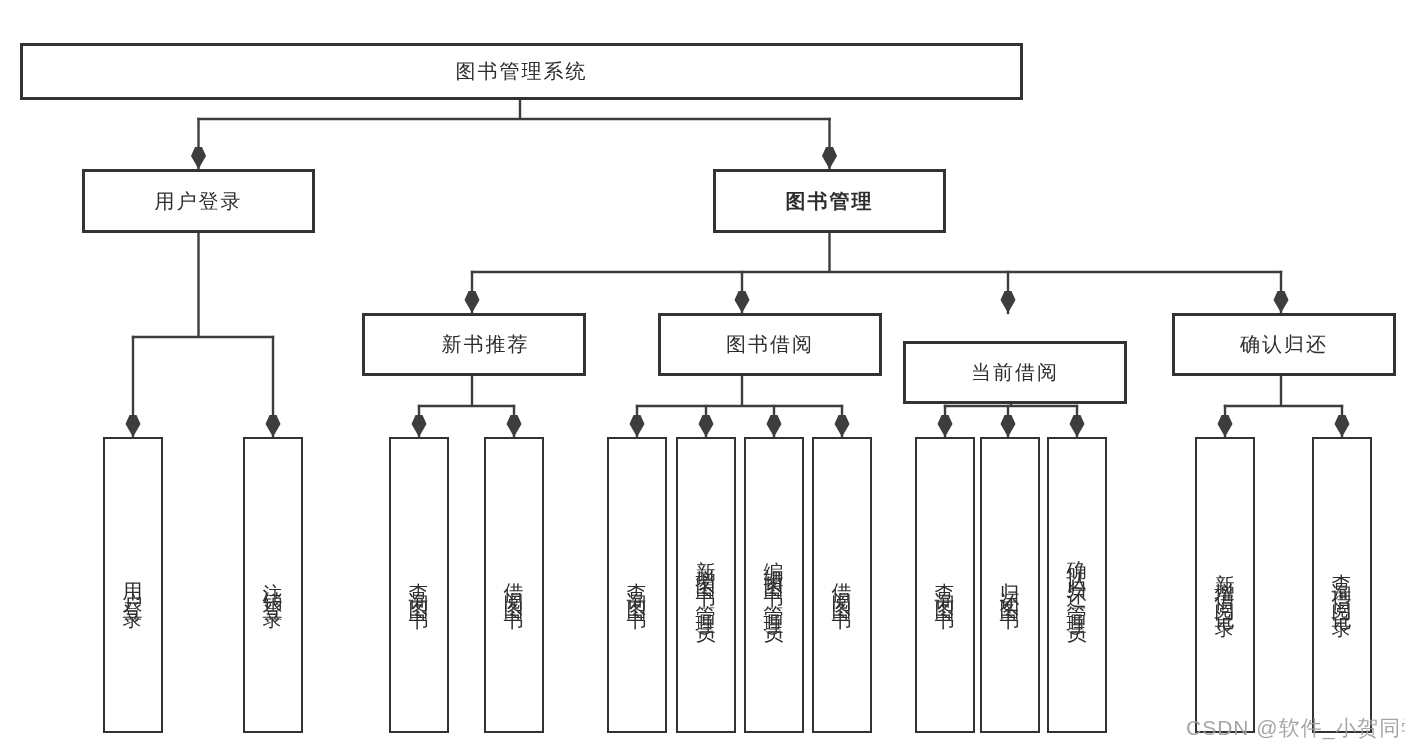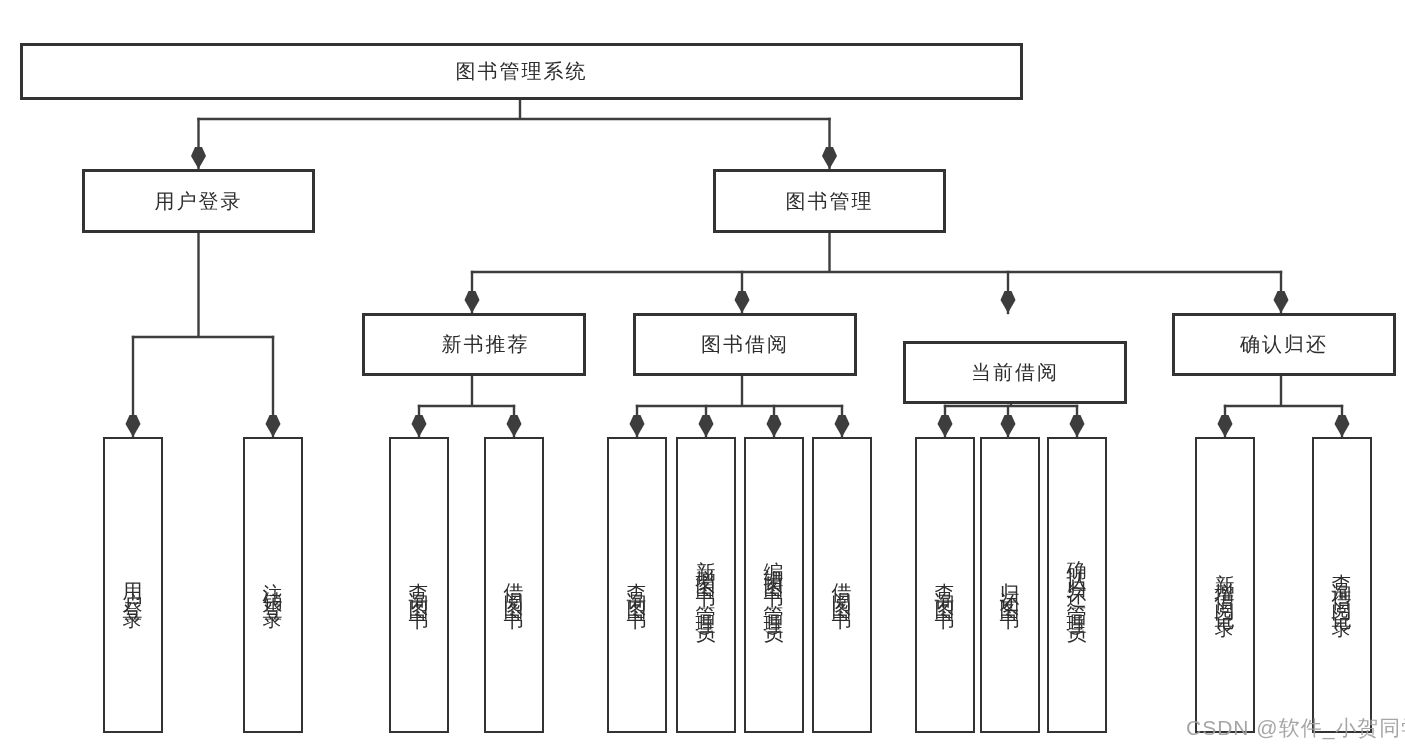--- a/index.html
+++ b/index.html
@@ -34,25 +34,25 @@
   .box-v span {
     writing-mode: vertical-lr;
     text-orientation: mixed;
     letter-spacing: 9px;
     line-height: 1;
   }
   
   .n-root   { left: 20px;  top: 13px;  width: 1003px; height: 57px; margin-top: 30px; }
   
   .n-ulogin { left: 82px;  top: 169px; width: 233px; height: 64px; }
-  .n-bmgmt  { left: 713px; top: 169px; width: 233px; height: 64px; }
+  .n-bmgmt  { left: 713px; top: 169px; width: 233px; height: 64px; font-weight: bold; }
   
   .n-l2 { top: 313px; width: 224px; height: 63px; }
   .n-nbr { left: 362px; padding-left: 23px; }
-  .n-bb  { left: 633px; }
+  .n-bb  { left: 658px; }
   .n-cb  { left: 903px; margin-top: 28px; }
   .n-br  { left: 1172px; }
   
   .n-tall { top: 437px; width: 60px; height: 296px; }
   .n-g1a { left: 103px; }  .n-g1b { left: 243px; }
   .n-g2a { left: 389px; }  .n-g2b { left: 484px; }
   .n-g3a { left: 607px; }  .n-g3b { left: 676px; }
   .n-g3c { left: 744px; }  .n-g3d { left: 812px; }
   .n-g4a { left: 915px; }  .n-g4b { left: 980px; }  .n-g4c { left: 1047px; }
   .n-g5a { left: 1195px; } .n-g5b { left: 1312px; }

